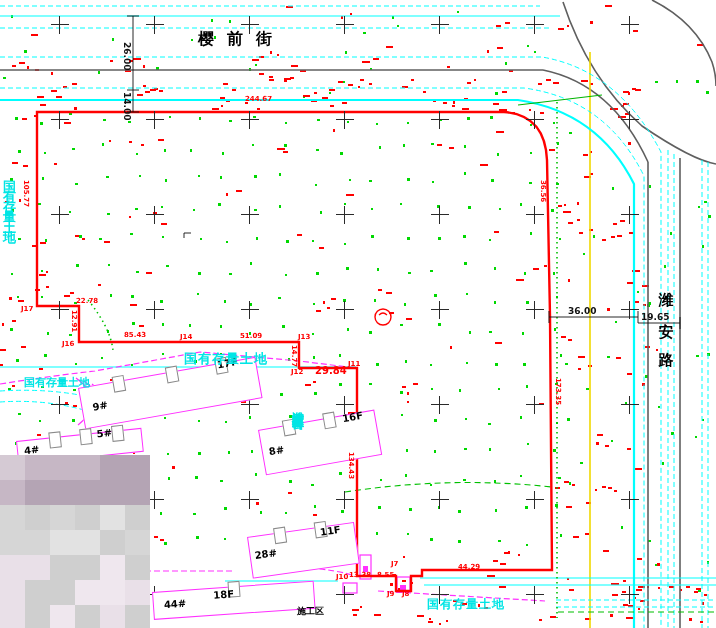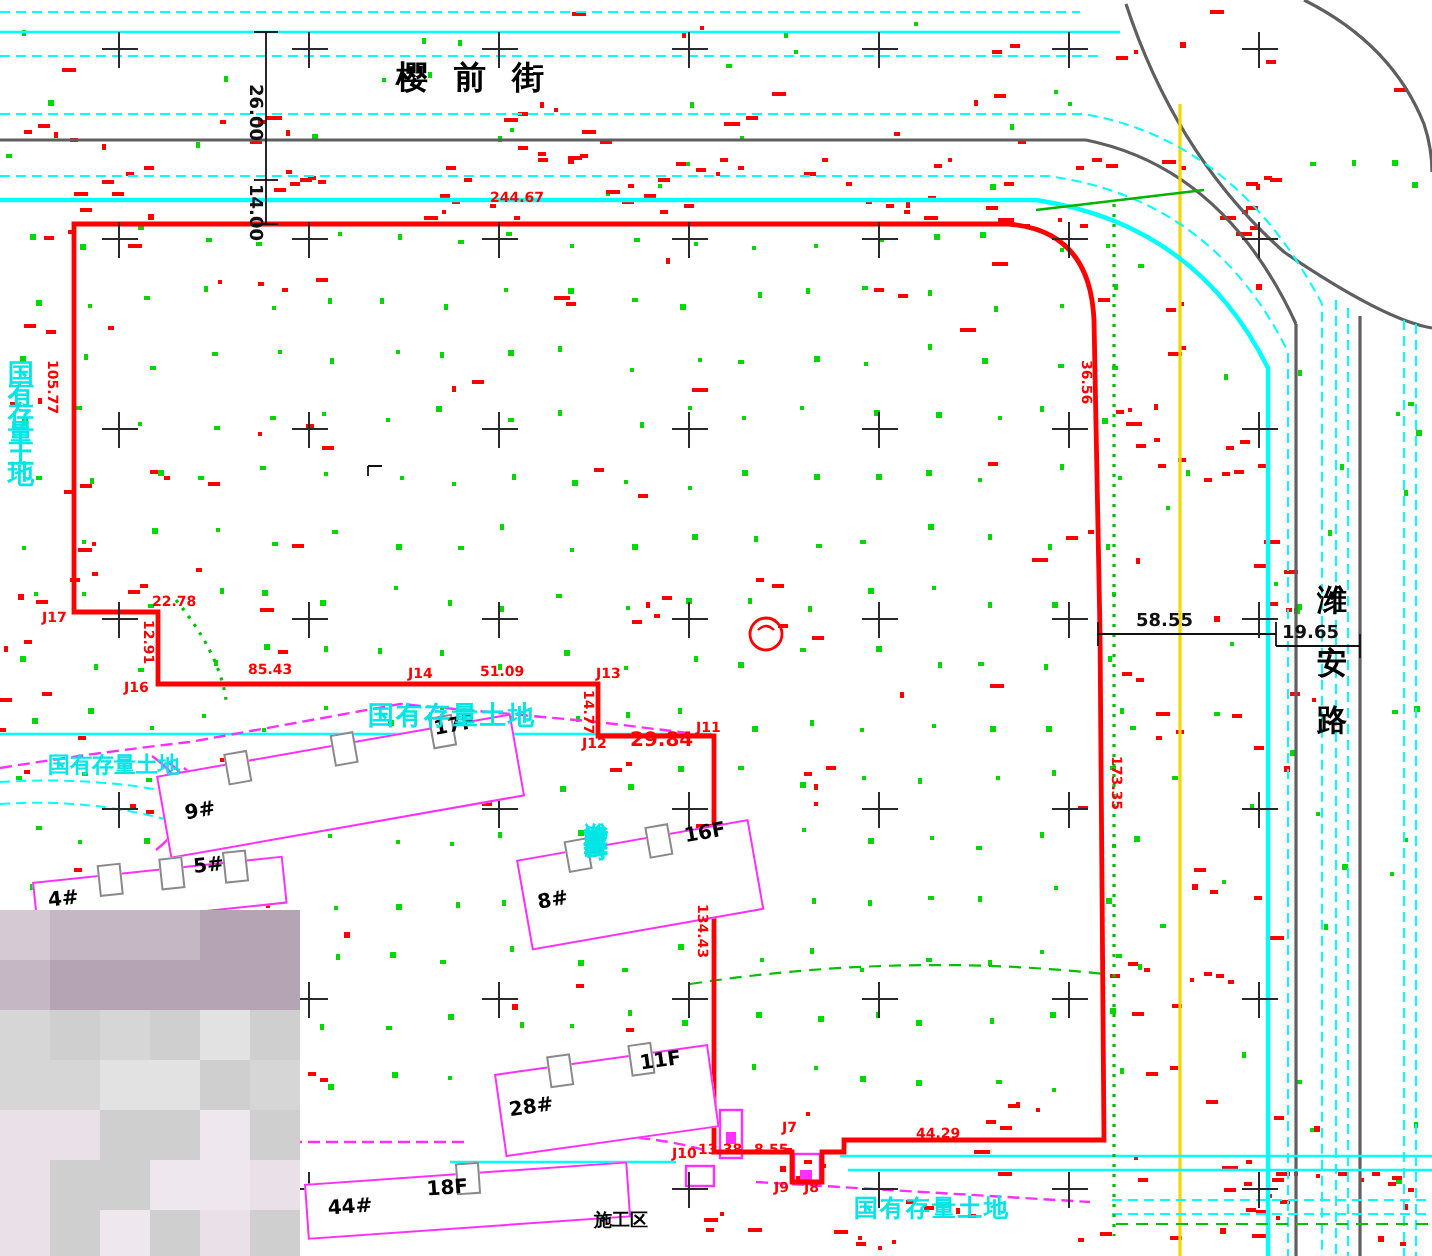--- a/index.html
+++ b/index.html
@@ -877,31 +877,31 @@
       <div class="anno red" style="left: 297px; top: 345px; font-size: 7px; transform: rotate(90deg);">14.77</div>
       <div class="anno red" style="left: 315px; top: 366px; font-size: 10px;">29.84</div>
       <div class="anno red" style="left: 561px; top: 378px; font-size: 7px; transform: rotate(90deg);">173.35</div>
       <div class="anno red" style="left: 354px; top: 452px; font-size: 7px; transform: rotate(90deg);">134.43</div>
       <div class="anno red" style="left: 546px; top: 180px; font-size: 7px; transform: rotate(90deg);">36.56</div>
       <div class="anno red" style="left: 349px; top: 572px; font-size: 7px;">13.38</div>
       <div class="anno red" style="left: 377px; top: 572px; font-size: 7px;">8.55</div>
       <div class="anno red" style="left: 458px; top: 564px; font-size: 7px;">44.29</div>
       <div class="anno red" style="left: 21px; top: 306px; font-size: 7px;">J17</div>
       <div class="anno red" style="left: 62px; top: 341px; font-size: 7px;">J16</div>
-      <div class="anno red" style="left: 204px; top: 334px; font-size: 7px;">J14</div>
+      <div class="anno red" style="left: 180px; top: 334px; font-size: 7px;">J14</div>
       <div class="anno red" style="left: 298px; top: 334px; font-size: 7px;">J13</div>
       <div class="anno red" style="left: 291px; top: 369px; font-size: 7px;">J12</div>
       <div class="anno red" style="left: 348px; top: 361px; font-size: 7px;">J11</div>
       <div class="anno red" style="left: 336px; top: 574px; font-size: 7px;">J10</div>
       <div class="anno red" style="left: 387px; top: 591px; font-size: 7px;">J9</div>
       <div class="anno red" style="left: 402px; top: 591px; font-size: 7px;">J8</div>
       <div class="anno red" style="left: 391px; top: 561px; font-size: 7px;">J7</div>
       <div class="anno black" style="left: 131px; top: 42px; font-size: 9px; transform: rotate(90deg);">26.00</div>
       <div class="anno black" style="left: 131px; top: 92px; font-size: 9px; transform: rotate(90deg);">14.00</div>
-      <div class="anno black" style="left: 568px; top: 307px; font-size: 9px;">58.55</div>
+      <div class="anno black" style="left: 568px; top: 307px; font-size: 9px;">36.00</div>
       <div class="anno black" style="left: 641px; top: 313px; font-size: 9px;">19.65</div>
     </div>
 
   <div class="lbl black-text" style="left:198px;top:31px;font-size:16px;letter-spacing:13px;">樱前街</div>
   <div class="lbl black-text vert" style="left:658px;top:280px;font-size:15px;letter-spacing:30px;">潍安路</div>
   <div class="lbl cyan-text vert" style="left:3px;top:170px;font-size:13px;letter-spacing:10px;">国有存量土地</div>
   <div class="lbl cyan-text" style="left:184px;top:352px;font-size:13px;letter-spacing:1px;">国有存量土地</div>
   <div class="lbl cyan-text" style="left:24px;top:377px;font-size:11px;">国有存量土地</div>
   <div class="lbl cyan-text" style="left:427px;top:598px;font-size:12px;letter-spacing:1px;">国有存量土地</div>
   <div class="lbl cyan-text vert" style="left:292px;top:401px;font-size:12px;letter-spacing:1px;">潍坊市置业有限公司</div>

